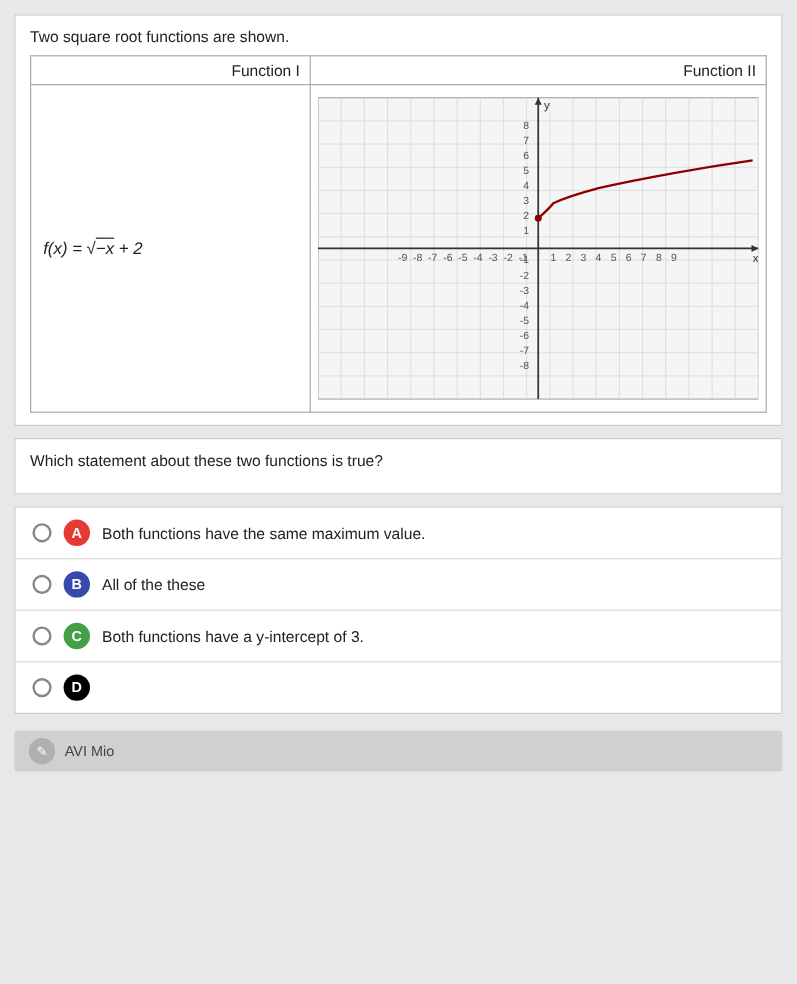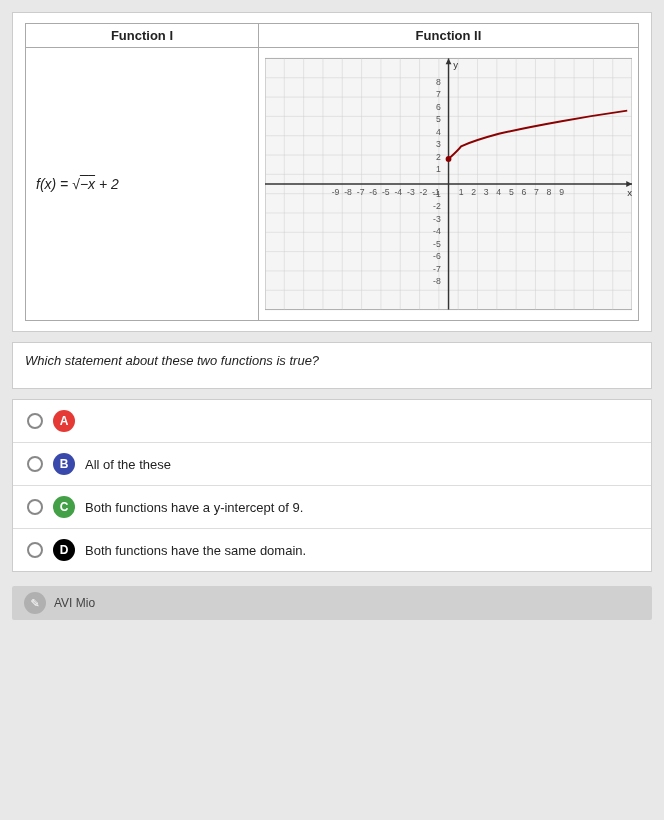--- a/index.html
+++ b/index.html
@@ -23,22 +23,22 @@
       margin-bottom: 8px;
     }
     .functions-table {
       width: 100%;
       border-collapse: collapse;
       border: 1px solid #aaa;
     }
     .functions-table th {
       background: #fff;
       border: 1px solid #aaa;
-      text-align: center;
-      font-weight: bold;
+      text-align: right;
+      font-weight: normal;
       font-size: 13px;
       padding: 4px 8px;
     }
     .functions-table td {
       border: 1px solid #aaa;
       vertical-align: middle;
     }
     .function-i-cell {
       width: 38%;
       padding: 20px 10px;
@@ -54,21 +54,20 @@
       width: 100%;
       height: 260px;
     }
     .graph-container svg {
       width: 100%;
       height: 100%;
     }
     .question-text {
       font-size: 13px;
       margin-bottom: 10px;
-      font-style: italic;
     }
     .options-card {
       background: #fff;
       border: 1px solid #ccc;
     }
     .option-row {
       display: flex;
       align-items: center;
       padding: 10px 14px;
       border-bottom: 1px solid #ddd;
@@ -124,20 +123,21 @@
       align-items: center;
       justify-content: center;
       font-size: 11px;
       color: #fff;
     }
   </style>
 </head>
 <body>
 
 <div class="card">
+  <p class="intro-text">Two square root functions are shown.</p>
 
   <table class="functions-table">
     <thead>
       <tr>
         <th>Function I</th>
         <th>Function II</th>
       </tr>
     </thead>
     <tbody>
       <tr>
@@ -247,34 +247,34 @@
 </div>
 
 <div class="card">
   <p class="question-text">Which statement about these two functions is true?</p>
 </div>
 
 <div class="options-card">
   <div class="option-row">
     <div class="option-radio"></div>
     <div class="option-badge badge-a">A</div>
+    <span class="option-text">Both functions have the same maximum value.</span>
   </div>
   <div class="option-row">
     <div class="option-radio"></div>
     <div class="option-badge badge-b">B</div>
     <span class="option-text">All of the these</span>
   </div>
   <div class="option-row">
     <div class="option-radio"></div>
     <div class="option-badge badge-c">C</div>
-    <span class="option-text">Both functions have a y-intercept of 9.</span>
+    <span class="option-text">Both functions have a y-intercept of 3.</span>
   </div>
   <div class="option-row">
     <div class="option-radio"></div>
     <div class="option-badge badge-d">D</div>
-    <span class="option-text">Both functions have the same domain.</span>
   </div>
 </div>
 
 <div class="footer-bar">
   <div class="footer-icon">✎</div>
   <span>AVI Mio</span>
 </div>
 
 </body></html>

